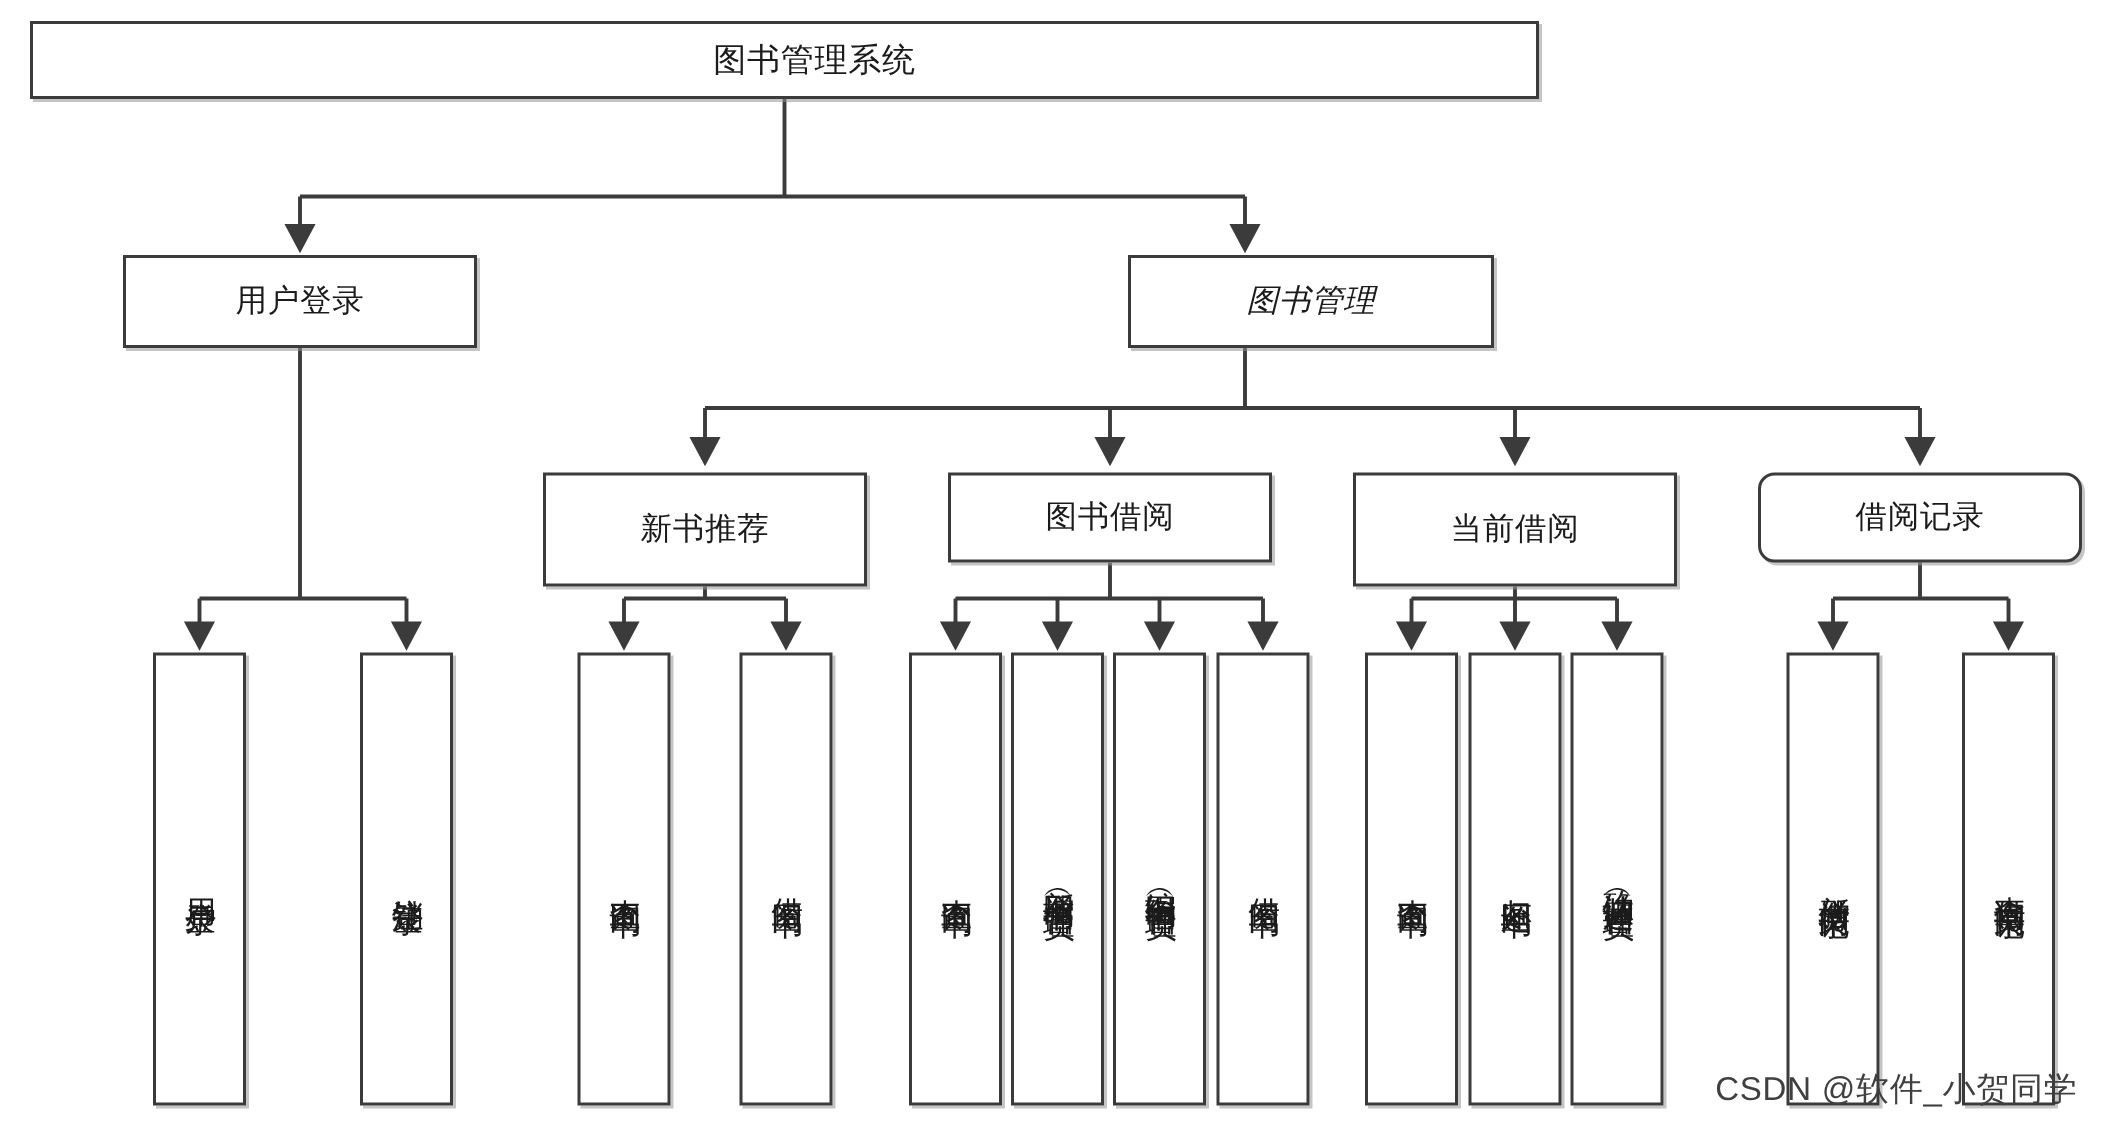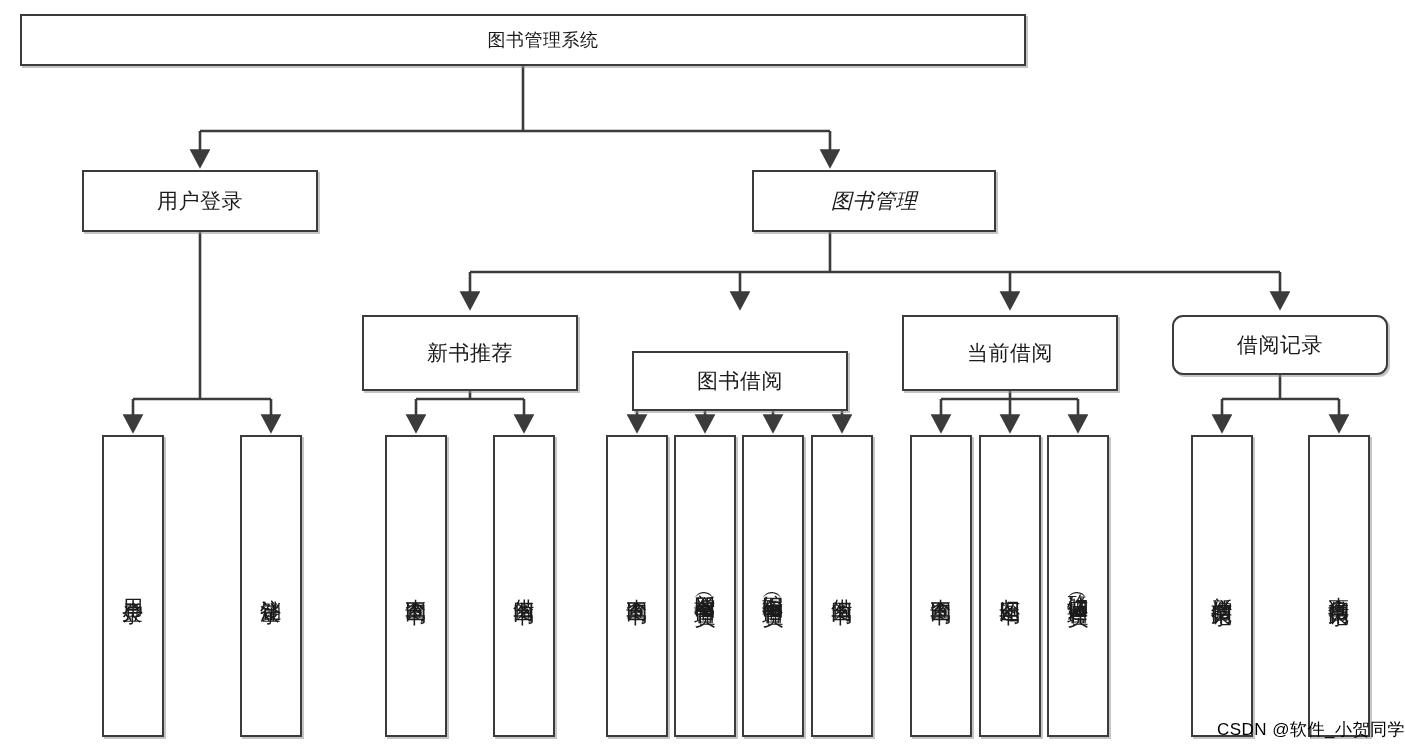--- a/index.html
+++ b/index.html
@@ -23,21 +23,21 @@
     color:#222222;
     box-shadow:2px 2px 0 0 rgba(150,150,150,.55);
   }
   .node .lbl{
     font-size:21px;
     line-height:1.15;
     letter-spacing:.5px;
     white-space:nowrap;
     color:#1b1b1b;
   }
-  .node.root .lbl{font-size:18px;margin-left:40px;}
+  .node.root .lbl{font-size:22px;margin-left:40px;}
 
   
   .leaf{
     position:absolute;
     box-sizing:border-box;
     background:#ffffff;
     border:2px solid #3b3b3b;
     display:flex;
     align-items:center;
     justify-content:center;
@@ -52,23 +52,23 @@
     color:#1b1b1b;
     white-space:nowrap;
   }
 
   
   #wires{position:absolute;left:0;top:0;width:1405px;height:747px;pointer-events:none;}
 
   
   #watermark{
     position:absolute;
-    right:0;bottom:6px;
-    font-size:17px;
-    color:#000000;
+    right:20px;bottom:6px;
+    font-size:22px;
+    color:#404040;
     letter-spacing:.5px;
     white-space:nowrap;
   }
 </style>
 </head>
 <body>
 
 <div id="stage">
 
   <svg id="wires" viewBox="0 0 1405 747" width="1405" height="747" xmlns="http://www.w3.org/2000/svg">
@@ -128,21 +128,21 @@
   <div class="node" style="left:82px;top:170px;width:236px;height:62px;">
     <span class="lbl">用户登录</span>
   </div>
   <div class="node" style="left:752px;top:170px;width:244px;height:62px;font-style:italic;">
     <span class="lbl">图书管理</span>
   </div>
 
   <div class="node" style="left:362px;top:315px;width:216px;height:76px;">
     <span class="lbl">新书推荐</span>
   </div>
-  <div class="node" style="left:632px;top:315px;width:216px;height:60px;margin-top:36px;">
+  <div class="node" style="left:632px;top:315px;width:216px;height:60px;">
     <span class="lbl">图书借阅</span>
   </div>
   <div class="node" style="left:902px;top:315px;width:216px;height:76px;">
     <span class="lbl">当前借阅</span>
   </div>
   <div class="node" style="left:1172px;top:315px;width:216px;height:60px;border-radius:11px;">
     <span class="lbl">借阅记录</span>
   </div>
 
   <div class="leaf" style="left:102px;top:435px;width:62px;height:302px;">

